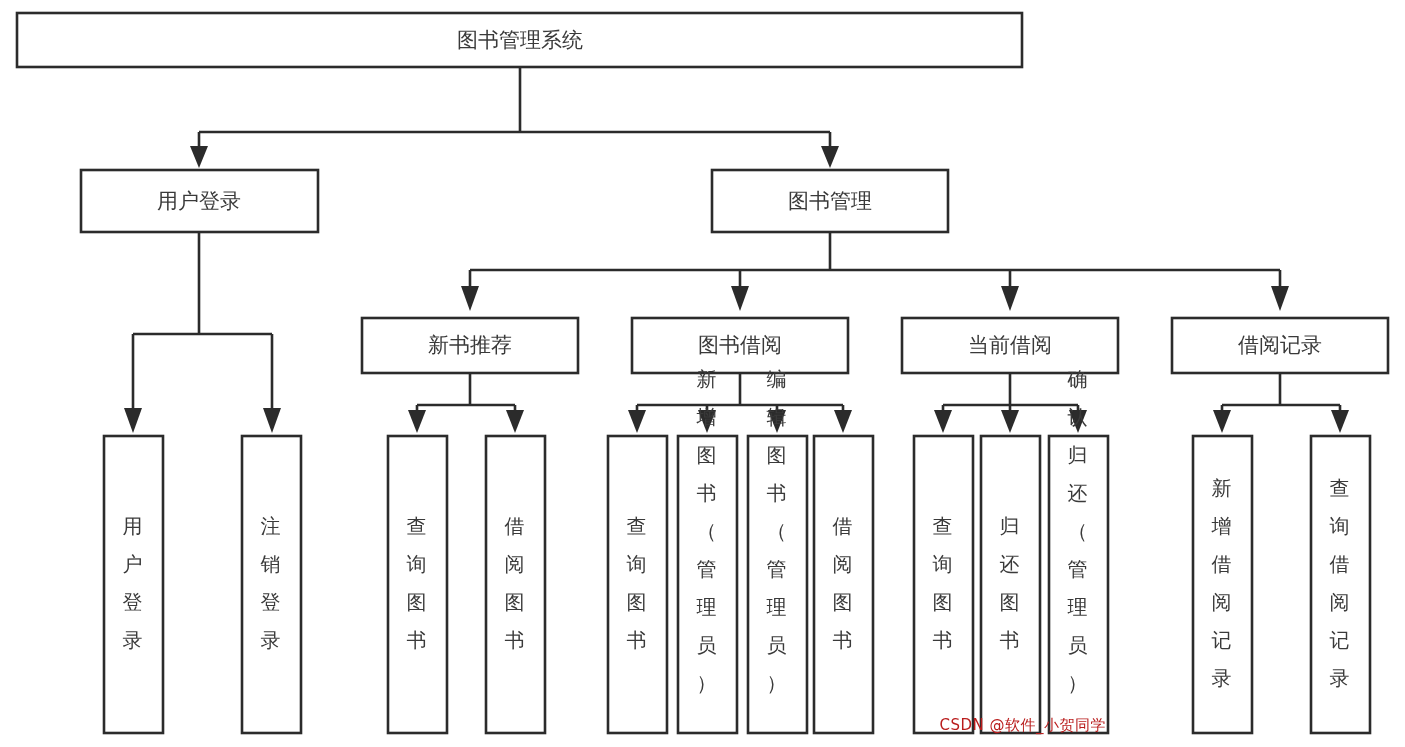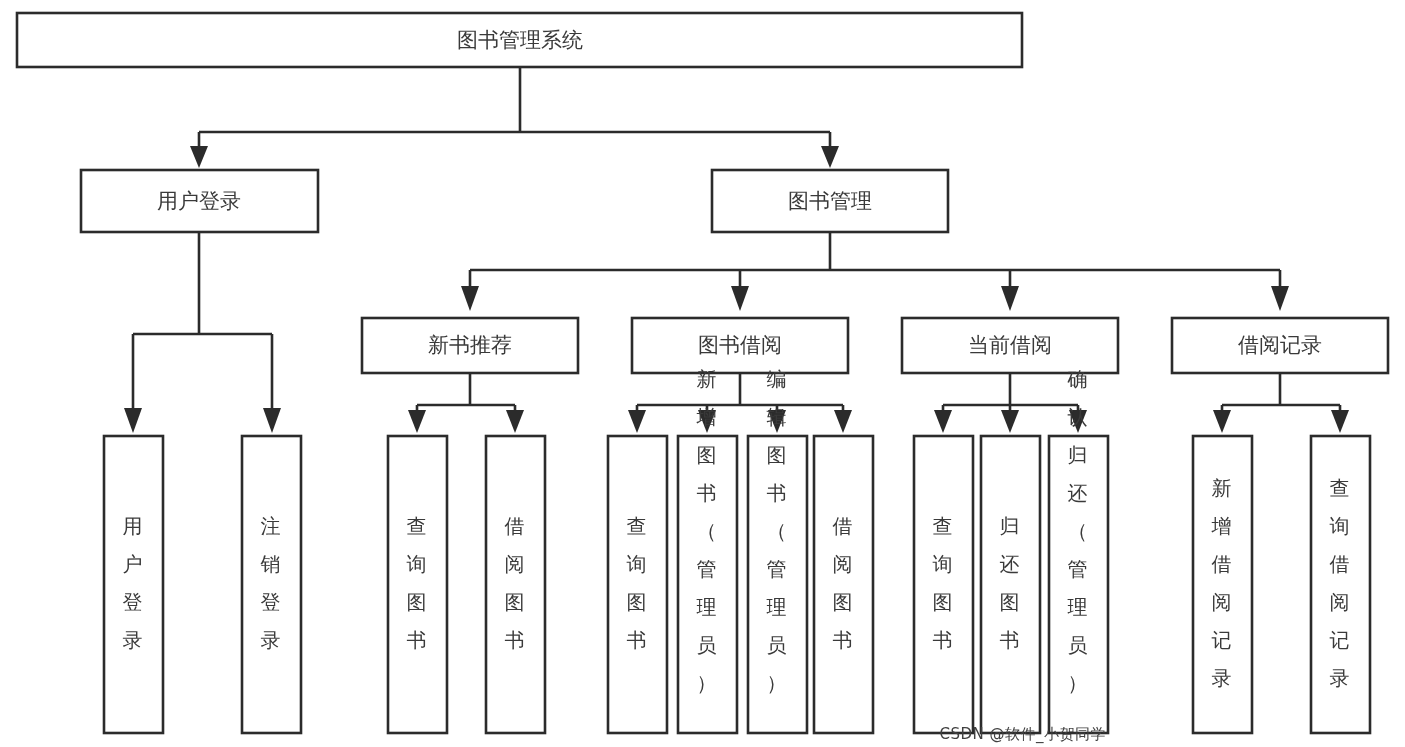--- a/index.html
+++ b/index.html
@@ -50,22 +50,22 @@
     text-anchor: middle;
     dominant-baseline: middle;
   }
   .node-label.vertical {
     font-size: 20px;
     letter-spacing: 1px;
   }
   .watermark {
     position: absolute;
     right: 8px;
-    bottom: 3px;
-    color: #404040;
+    bottom: 12px;
+    color: #b91c1c;
     font-size: 15px;
     font-family: "DejaVu Sans", "Liberation Sans", sans-serif;
     white-space: nowrap;
     letter-spacing: 0.5px;
     user-select: none;
   }
 </style>
 </head>
 <body>
 

